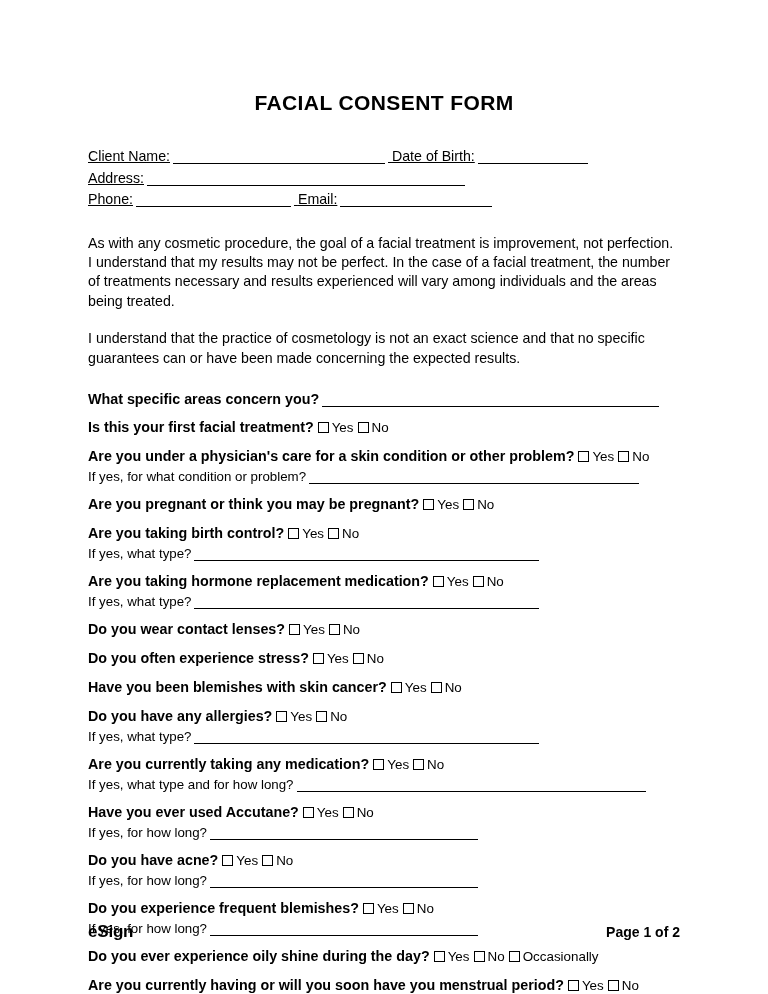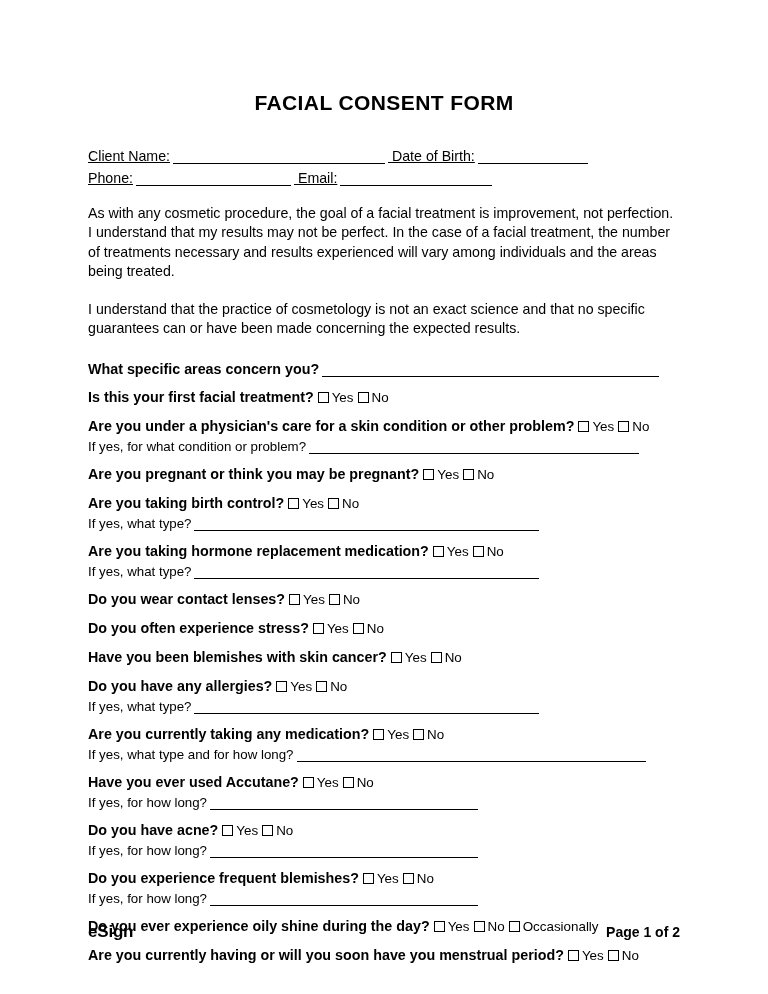--- a/index.html
+++ b/index.html
@@ -58,21 +58,21 @@
     margin-right: 3px;
   }
 
   
   .para {
     font-size: 14.2px;
     line-height: 19.4px;
     margin: 0;
     text-align: left;
   }
-  .para.first { margin-top: 15px; }
+  .para.first { margin-top: 23px; }
   .para.second { margin-top: 18px; }
 
   
   .questions { margin-top: 22px; }
 
   .q-item { margin-bottom: 10px; }
   .q-item.tight { margin-bottom: 9px; }
 
   .q-line {
     font-size: 14.3px;
@@ -126,20 +126,21 @@
 </style>
 </head>
 <body>
 
 <div class="page">
 
   <h1 class="doc-title">FACIAL CONSENT FORM</h1>
 
   <div class="ident-block">
       <div class="ident-row"><span class="lbl">Client Name:</span><span class="rule" style="width: 212px;"></span> <span class="lbl">Date of Birth:</span><span class="rule" style="width: 110px;"></span></div>
+      <div class="ident-row"><span class="lbl">Address:</span><span class="rule" style="width: 318px;"></span></div>
       <div class="ident-row"><span class="lbl">Phone:</span><span class="rule" style="width: 155px;"></span> <span class="lbl">Email:</span><span class="rule" style="width: 152px;"></span></div>
     </div>
 
   <p class="para first">As with any cosmetic procedure, the goal of a facial treatment is improvement, not perfection. I understand that my results may not be perfect. In the case of a facial treatment, the number of treatments necessary and results experienced will vary among individuals and the areas being treated.</p>
   <p class="para second">I understand that the practice of cosmetology is not an exact science and that no specific guarantees can or have been made concerning the expected results.</p>
 
   <div class="questions">
       <div class="q-item">
         <div class="q-line"><span>What specific areas concern you?</span><span class="rule" style="width: 337px;"></span></div>
       </div>

